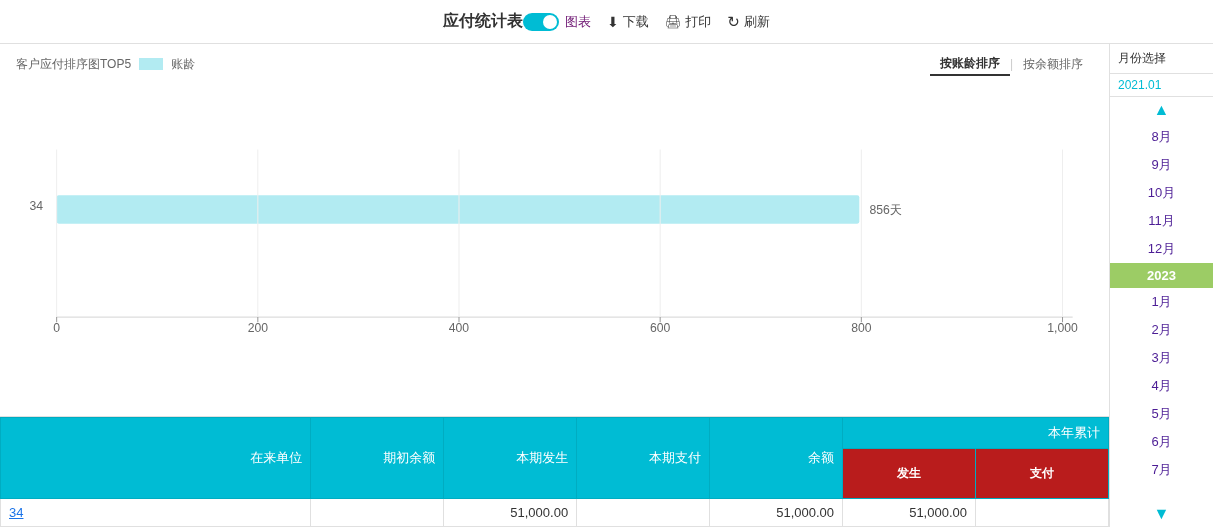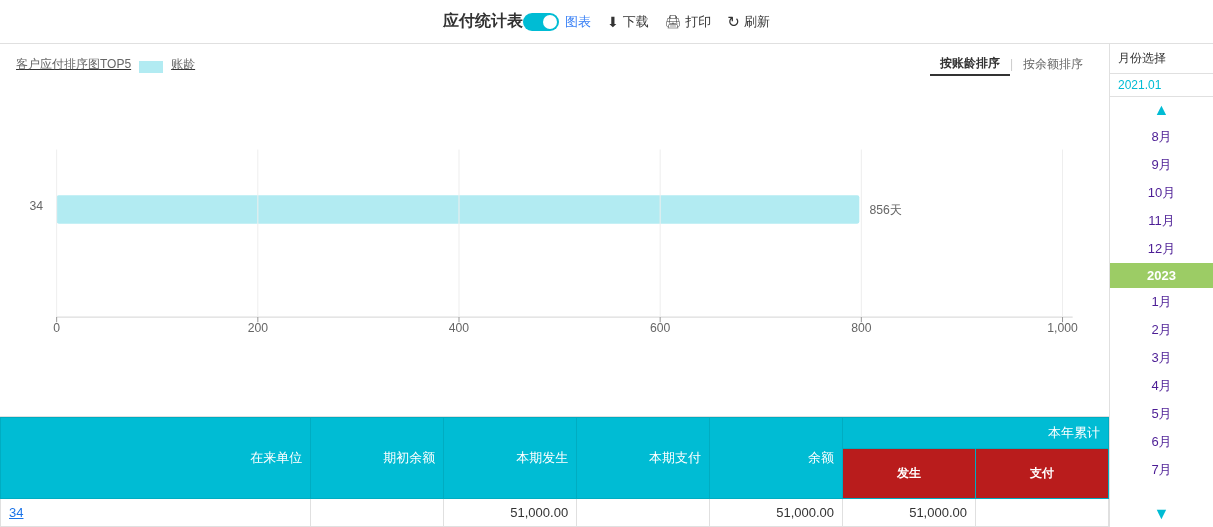--- a/index.html
+++ b/index.html
@@ -7,32 +7,32 @@
 
     .app-container { display: flex; flex-direction: column; width: 1213px; height: 527px; background: #fff; }
 
     
     .header { display: flex; align-items: center; justify-content: center; padding: 8px 16px; border-bottom: 1px solid #e0e0e0; background: #fff; height: 44px; }
     .header-title { font-size: 16px; font-weight: bold; color: #333; }
     .header-actions { display: flex; align-items: center; gap: 16px; }
     .toggle-wrapper { display: flex; align-items: center; gap: 6px; }
     .toggle { width: 36px; height: 18px; background: #00bcd4; border-radius: 9px; position: relative; cursor: pointer; }
     .toggle::after { content: ''; width: 14px; height: 14px; background: #fff; border-radius: 50%; position: absolute; top: 2px; right: 2px; }
-    .toggle-label { font-size: 13px; color: #3b82f6; }
+    .toggle-label { font-size: 13px; color: #701a75; }
     .action-btn { display: flex; align-items: center; gap: 4px; cursor: pointer; color: #333; font-size: 13px; }
 
     
     .main-content { display: flex; flex: 1; overflow: hidden; }
 
     
     .chart-section { flex: 1; display: flex; flex-direction: column; overflow: hidden; }
 
     
     .chart-header { display: flex; align-items: center; justify-content: space-between; padding: 8px 16px; }
-    .chart-legend { display: flex; align-items: flex-end; gap: 8px; text-decoration: underline; }
+    .chart-legend { display: flex; align-items: center; gap: 8px; }
     .legend-label { font-size: 12px; color: #666; }
     .legend-box { width: 24px; height: 12px; background: #b2ebf2; display: inline-block; }
     .chart-sort { display: flex; gap: 0; }
     .sort-btn { padding: 2px 10px; font-size: 12px; cursor: pointer; color: #666; border: none; background: none; }
     .sort-btn.active { color: #333; font-weight: bold; border-bottom: 2px solid #333; }
     .sort-divider { color: #ccc; font-size: 12px; line-height: 24px; }
 
     
     .chart-area { flex: 1; padding: 0 16px 8px 16px; position: relative; min-height: 0; }
     .chart-svg { width: 100%; height: 100%; }

